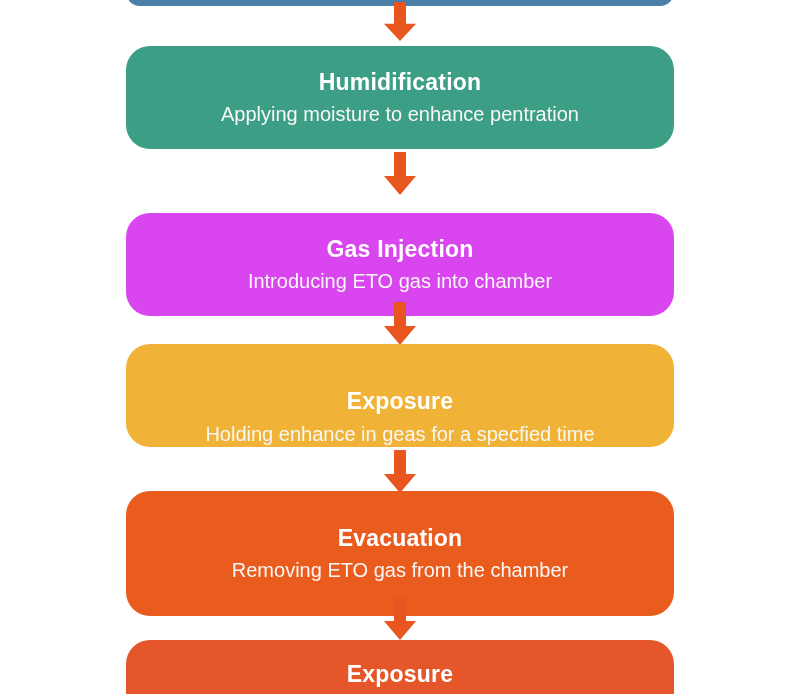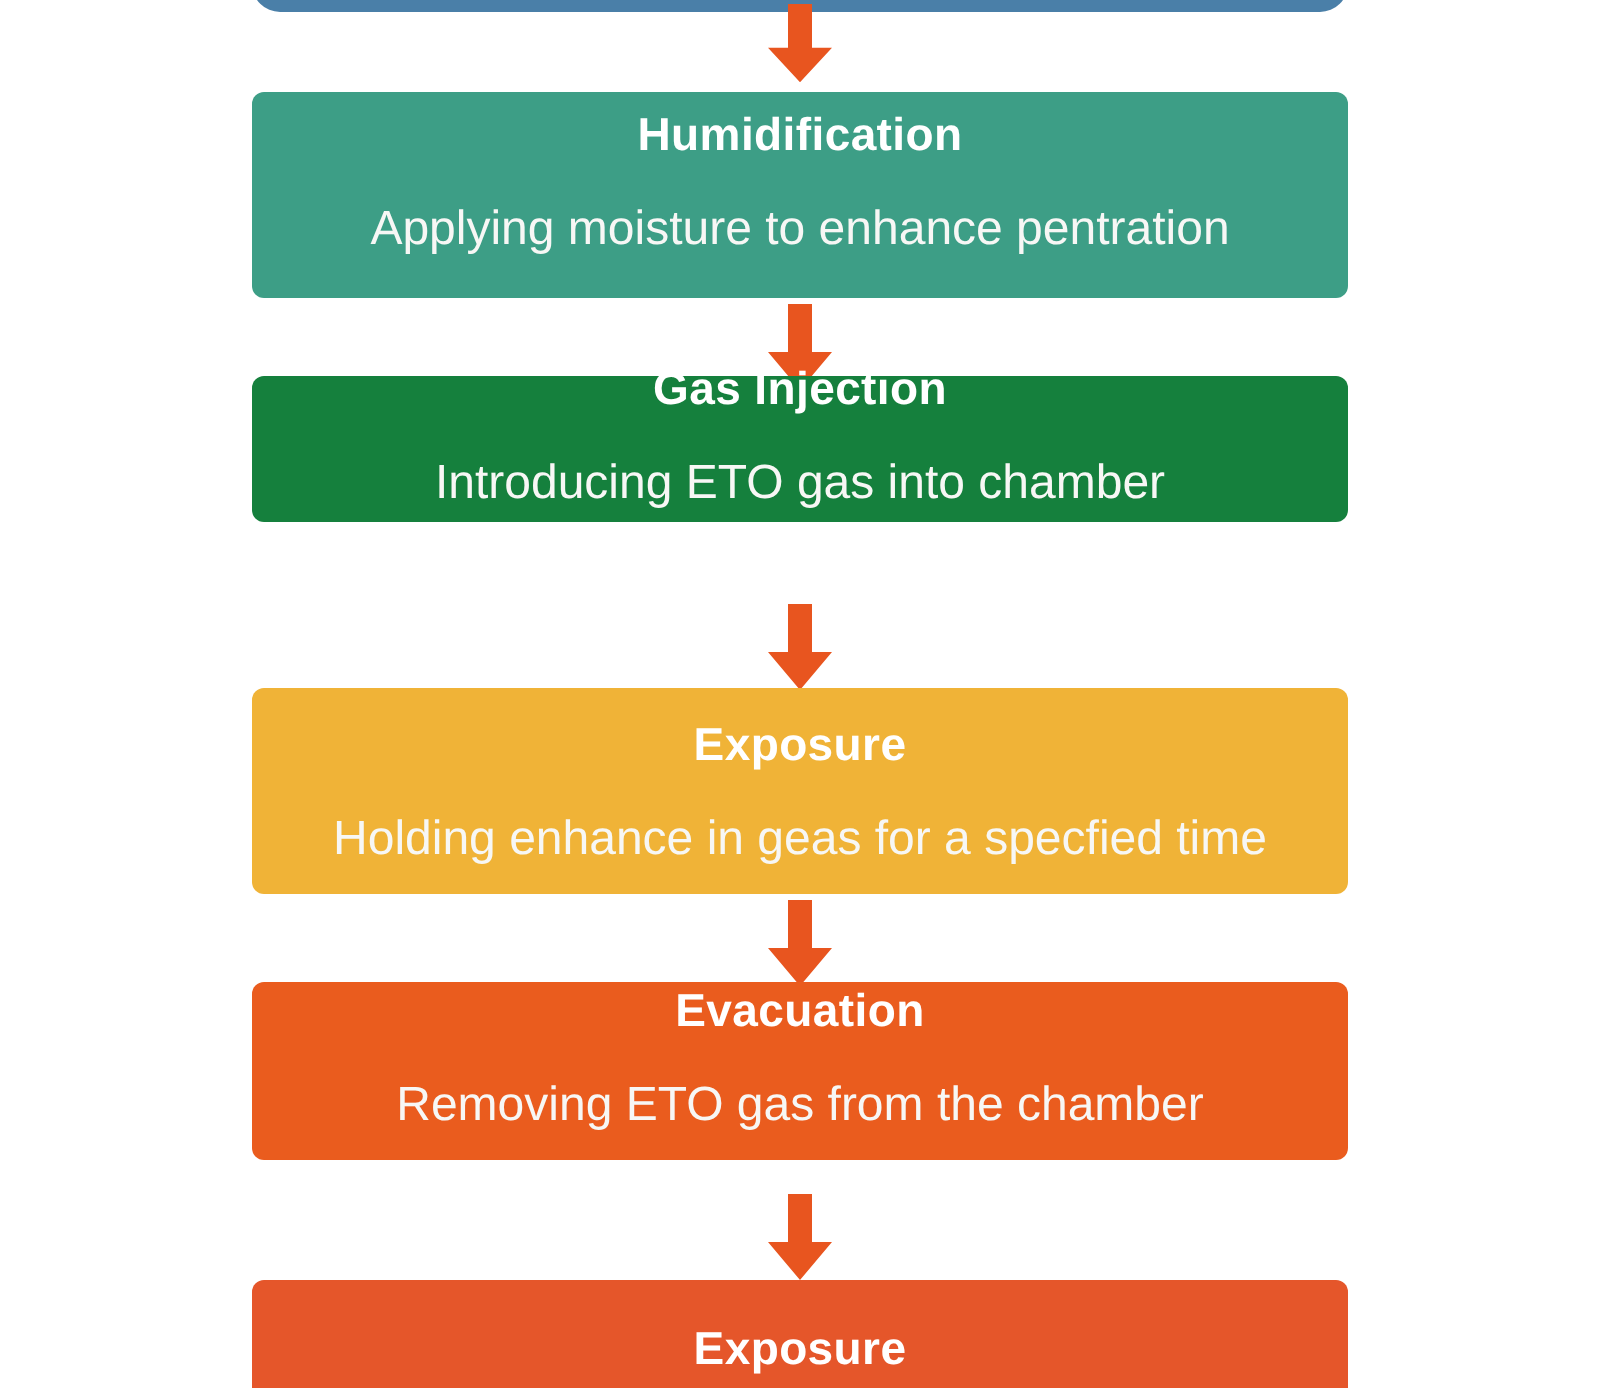--- a/index.html
+++ b/index.html
@@ -22,75 +22,75 @@
     width: 800px;
     height: 694px;
     background: #ffffff;
   }
 
   
   .step-box {
     position: absolute;
     left: 126px;
     width: 548px;
-    border-radius: 6px;
+    border-radius: 24px;
     box-sizing: border-box;
     display: flex;
     flex-direction: column;
     align-items: center;
     justify-content: center;
     color: #ffffff;
     text-align: center;
     padding: 0 14px;
   }
 
   .step-title {
     font-size: 23px;
     font-weight: bold;
     line-height: 1.25;
     letter-spacing: 0.2px;
     color: #ffffff;
     margin: 0 0 6px 0;
   }
   .step-desc {
-    font-size: 24px;
+    font-size: 20px;
     font-weight: normal;
     line-height: 1.25;
     color: #f7f7f5;
-    margin: 12px;
+    margin: 0;
   }
 
   
   #box-top-cropped {
     top: -104px;
     height: 110px;
     background: #4a7fa8;
     border-radius: 14px;
     overflow: hidden;
   }
 
   #box-humidification {
     top: 46px;
     height: 103px;
     background: #3d9e86;
   }
   #box-gas-injection {
-    top: 188px;
-    height: 73px;
-    background: #15803d;
+    top: 213px;
+    height: 103px;
+    background: #d946ef;
   }
   #box-exposure {
     top: 344px;
     height: 103px;
     background: #f0b337;
     justify-content: flex-end;
   }
   #box-evacuation {
     top: 491px;
-    height: 89px;
+    height: 125px;
     background: #ea5c1e;
   }
   
   #box-aeration {
     top: 640px;
     height: 103px;
     background: #e5562a;
     justify-content: flex-start;
     padding-top: 20px;
   }

